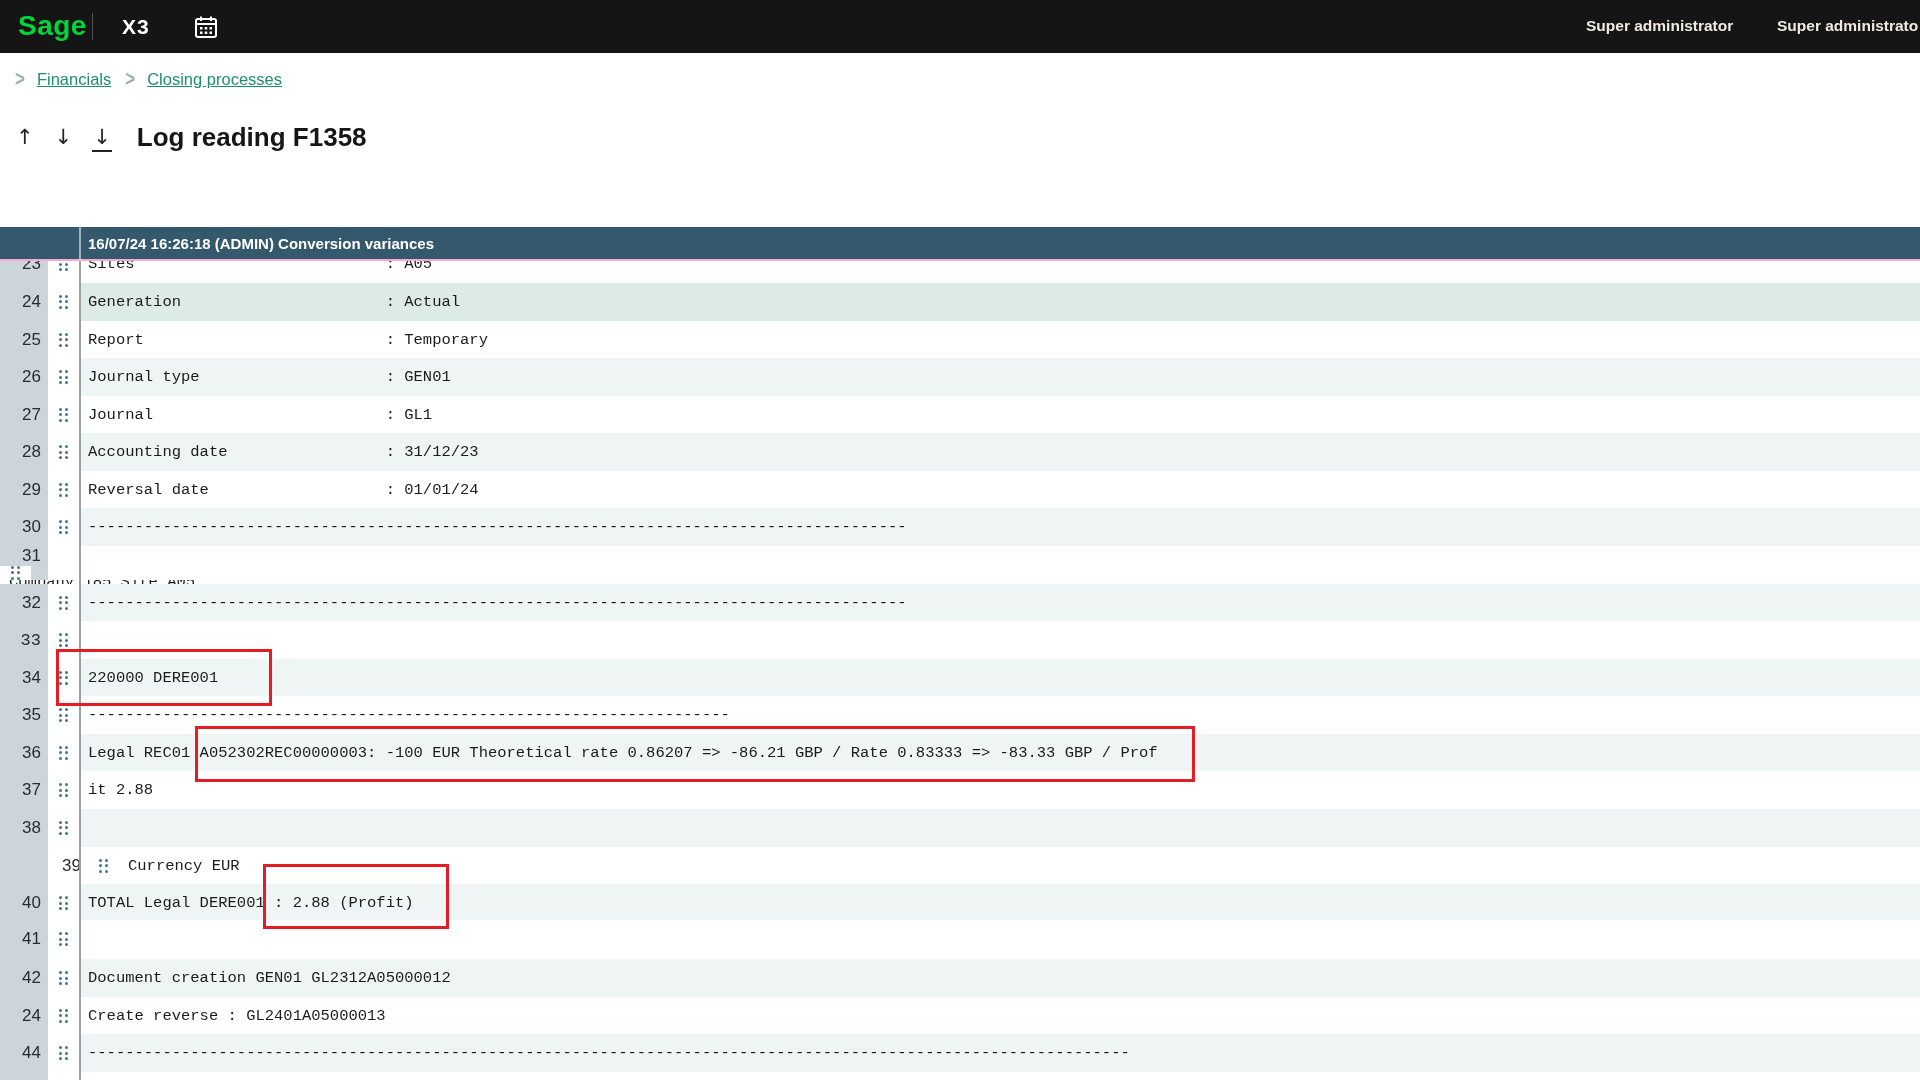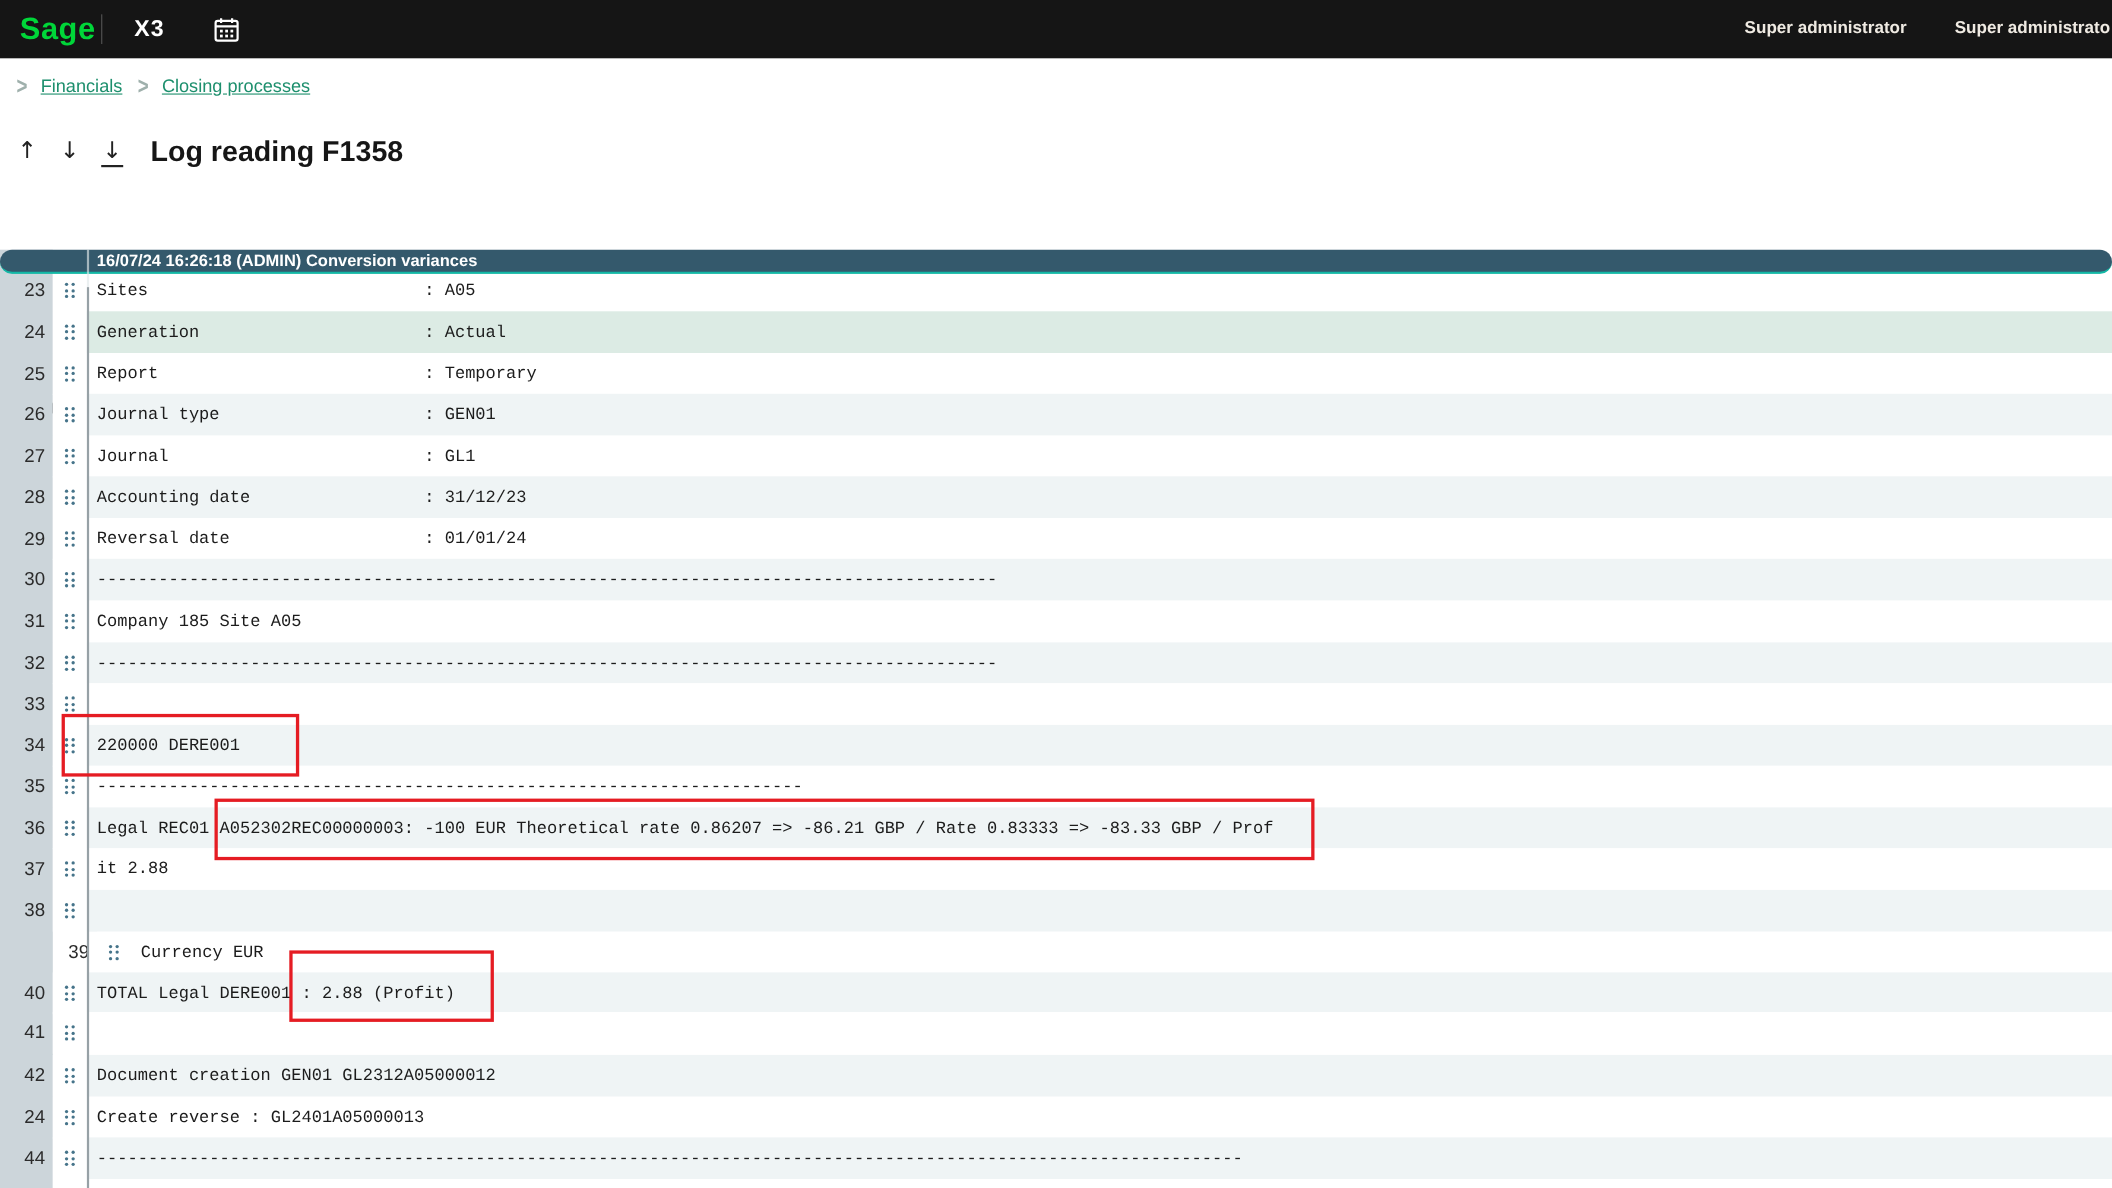--- a/index.html
+++ b/index.html
@@ -32,22 +32,22 @@
   
   .toolbar{position:absolute;left:0;top:169px;width:1920px;height:58px;}
   .kebab-icon{position:absolute;left:9px;top:196px;display:flex;flex-direction:column;gap:4px;cursor:pointer;}
   .kebab-icon i{width:5px;height:5px;border-radius:50%;background:#17795b;display:block;}
   .search-icon{position:absolute;left:44px;top:192px;cursor:pointer;}
   .toolbar-right{position:absolute;right:14px;top:195px;display:flex;gap:18px;color:#42505c;font-size:16.5px;}
   
   .numcol-bg{position:absolute;left:0;top:227px;width:48px;height:853px;background:#ccd5da;z-index:1;}
   .vline-low{position:absolute;left:79px;top:261px;width:2px;height:819px;background:#97a1a6;z-index:12;}
   .vline-high{position:absolute;left:79px;top:227px;width:2px;height:34px;background:rgba(225,232,234,.65);z-index:12;}
-  .grid-header{position:absolute;left:0;top:227px;width:1920px;height:22px;background:#34596c;z-index:10;
-               border-bottom:2px solid #14b8a6;box-sizing:border-box;display:flex;align-items:center;cursor:pointer;border-radius:16px;}
+  .grid-header{position:absolute;left:0;top:227px;width:1920px;height:34px;background:#34596c;z-index:10;
+               border-bottom:2px solid #f9a8d4;box-sizing:border-box;display:flex;align-items:center;cursor:pointer;}
   .grid-header span{margin-left:88px;color:#ffffff;font-size:15px;font-weight:bold;}
   .log-row{position:absolute;left:0;width:1920px;height:38px;display:flex;z-index:2;}
   .log-row .num{width:48px;box-sizing:border-box;padding-right:7px;text-align:right;
                 font-size:17px;color:#2b2b2b;display:flex;align-items:center;justify-content:flex-end;}
   .log-row .gutter{width:31px;background:#ffffff;display:flex;align-items:center;justify-content:center;cursor:grab;}
   .dots{display:grid;grid-template-columns:3px 3px;grid-auto-rows:3px;gap:2.5px;}
   .dots i{width:3px;height:3px;border-radius:50%;background:#46748a;display:block;}
   .log-row .content{flex:1;display:flex;align-items:center;padding-left:9px;
                     font-family:"Liberation Mono",monospace;font-size:15.5px;color:#1c1c1c;white-space:pre;overflow:hidden;}
   .annotation{position:absolute;border:3px solid #e51c23;z-index:20;background:transparent;pointer-events:none;}
@@ -219,21 +219,21 @@
           <i></i>
           <i></i>
           <i></i>
           <i></i>
           <i></i>
           <i></i>
         </span>
       </div>
       <div class="content" style="background: rgb(239, 244, 245);">----------------------------------------------------------------------------------------</div>
     </div>
-    <div class="log-row" style="top: 545.96px;">
+    <div class="log-row" style="top: 545.96px; flex-direction: column;">
       <div class="num">31</div>
       <div class="gutter">
         <span class="dots">
           <i></i>
           <i></i>
           <i></i>
           <i></i>
           <i></i>
           <i></i>
         </span>
@@ -247,21 +247,21 @@
           <i></i>
           <i></i>
           <i></i>
           <i></i>
           <i></i>
           <i></i>
         </span>
       </div>
       <div class="content" style="background: rgb(239, 244, 245);">----------------------------------------------------------------------------------------</div>
     </div>
-    <div class="log-row" style="top: 621.1px;">
+    <div class="log-row" style="top: 621.1px; font-family: Liberation Mono, monospace;">
       <div class="num">33</div>
       <div class="gutter">
         <span class="dots">
           <i></i>
           <i></i>
           <i></i>
           <i></i>
           <i></i>
           <i></i>
         </span>

